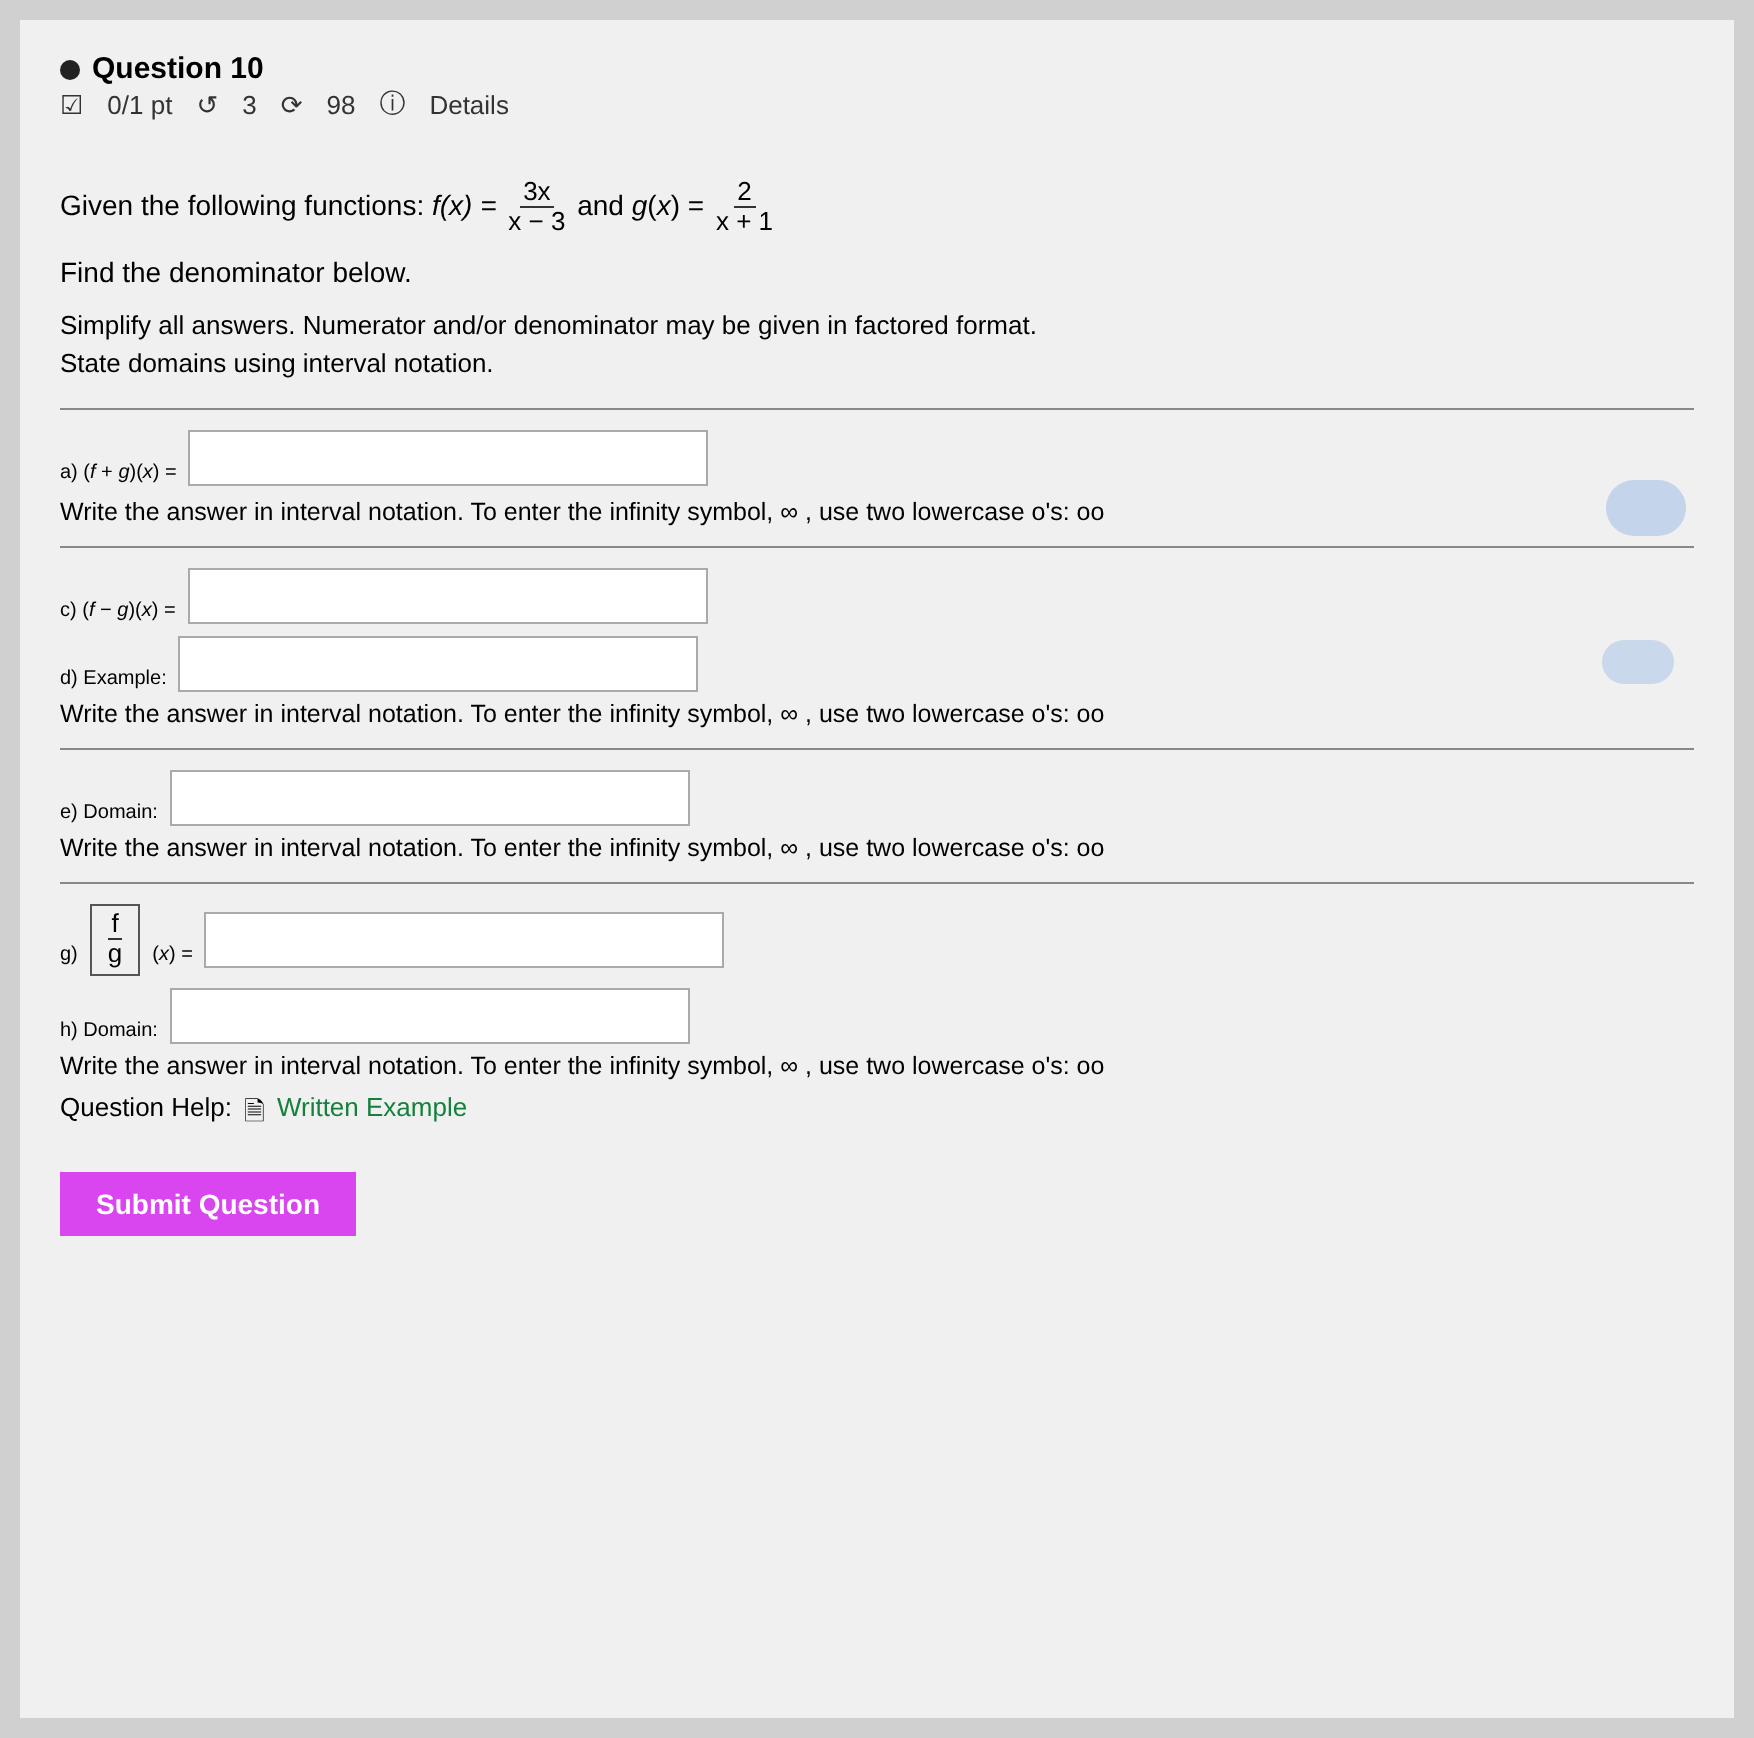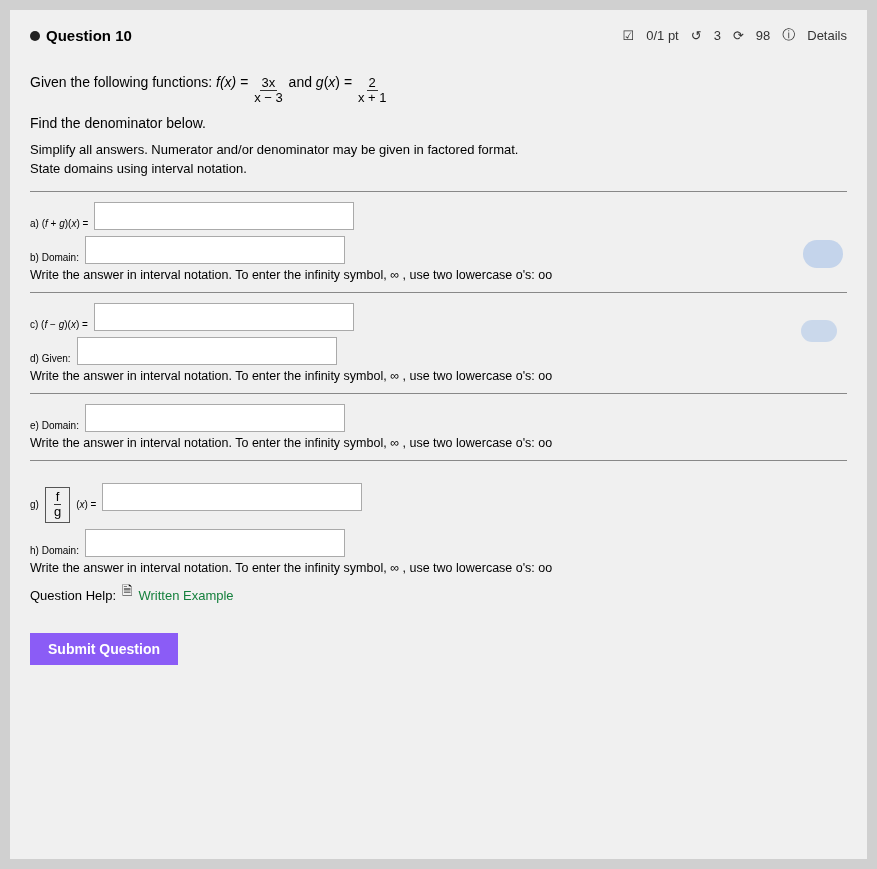--- a/index.html
+++ b/index.html
@@ -15,22 +15,23 @@
     .page {
       background: #f0f0f0;
       width: 857px;
       min-height: 849px;
       padding: 16px 20px;
       position: relative;
     }
     .header {
       display: flex;
       justify-content: space-between;
-      align-items: flex-end;
-      margin-bottom: 16px;
+      align-items: flex-start;
+      margin-bottom: 28px;
+      flex-direction: column;
     }
     .question-title {
       font-weight: bold;
       font-size: 15px;
       display: flex;
       align-items: center;
       gap: 6px;
     }
     .bullet {
       width: 10px;
@@ -61,21 +62,20 @@
       line-height: 1.6;
       margin-bottom: 6px;
     }
     .fraction {
       display: inline-flex;
       flex-direction: column;
       align-items: center;
       vertical-align: middle;
       font-size: 13px;
       line-height: 1.1;
-      margin-top: 16px;
     }
     .fraction .num {
       border-bottom: 1px solid #333;
       padding: 0 2px;
     }
     .fraction .den {
       padding: 0 2px;
       text-align: right;
     }
     .instructions {
@@ -118,40 +118,40 @@
       gap: 6px;
       margin: 4px 0;
       font-size: 14px;
     }
     .note-text {
       font-size: 12.5px;
       color: #000000;
       margin-bottom: 4px;
     }
     .submit-btn {
-      background: #8b5cf6;
+      background: #d946ef;
       color: white;
       border: none;
       padding: 8px 18px;
       font-size: 14px;
       font-weight: bold;
       cursor: pointer;
-      margin-top: 22px;
+      margin-top: 10px;
     }
     .written-example-link {
       color: #15803d;
       cursor: pointer;
       text-decoration: none;
       font-size: 13px;
     }
     .question-help-row {
       font-size: 13px;
       margin-bottom: 8px;
       display: flex;
-      align-items: flex-end;
+      align-items: flex-start;
       gap: 6px;
     }
     .doc-icon {
       font-size: 13px;
     }
     
     .hint-bubble {
       position: absolute;
       right: 24px;
       top: 230px;
@@ -220,41 +220,37 @@
   
   <div class="section">
     <div class="question-row">
       <span class="math-label">a) (<em>f</em> + <em>g</em>)(<em>x</em>) =</span>
       <input class="text-input" type="text" style="">
     </div>
   </div>
 
   
   <div class="section">
-    <div class="domain-row">
-      <span class="math-label">b) Domain:</span>
-      <input class="text-input" type="text" style="">
-    </div>
     <div class="note-text">Write the answer in interval notation. To enter the infinity symbol, ∞ , use two lowercase o's: oo</div>
   </div>
 
   <hr>
 
   
   <div class="section">
     <div class="question-row">
       <span class="math-label">c) (<em>f</em> − <em>g</em>)(<em>x</em>) =</span>
       <input class="text-input" type="text" style="">
     </div>
   </div>
 
   
   <div class="section">
     <div class="domain-row">
-      <span class="math-label">d) Given:</span>
+      <span class="math-label">d) Example:</span>
       <input class="text-input" type="text" style="">
     </div>
     <div class="note-text">Write the answer in interval notation. To enter the infinity symbol, ∞ , use two lowercase o's: oo</div>
   </div>
 
   <hr>
 
   
 
   

